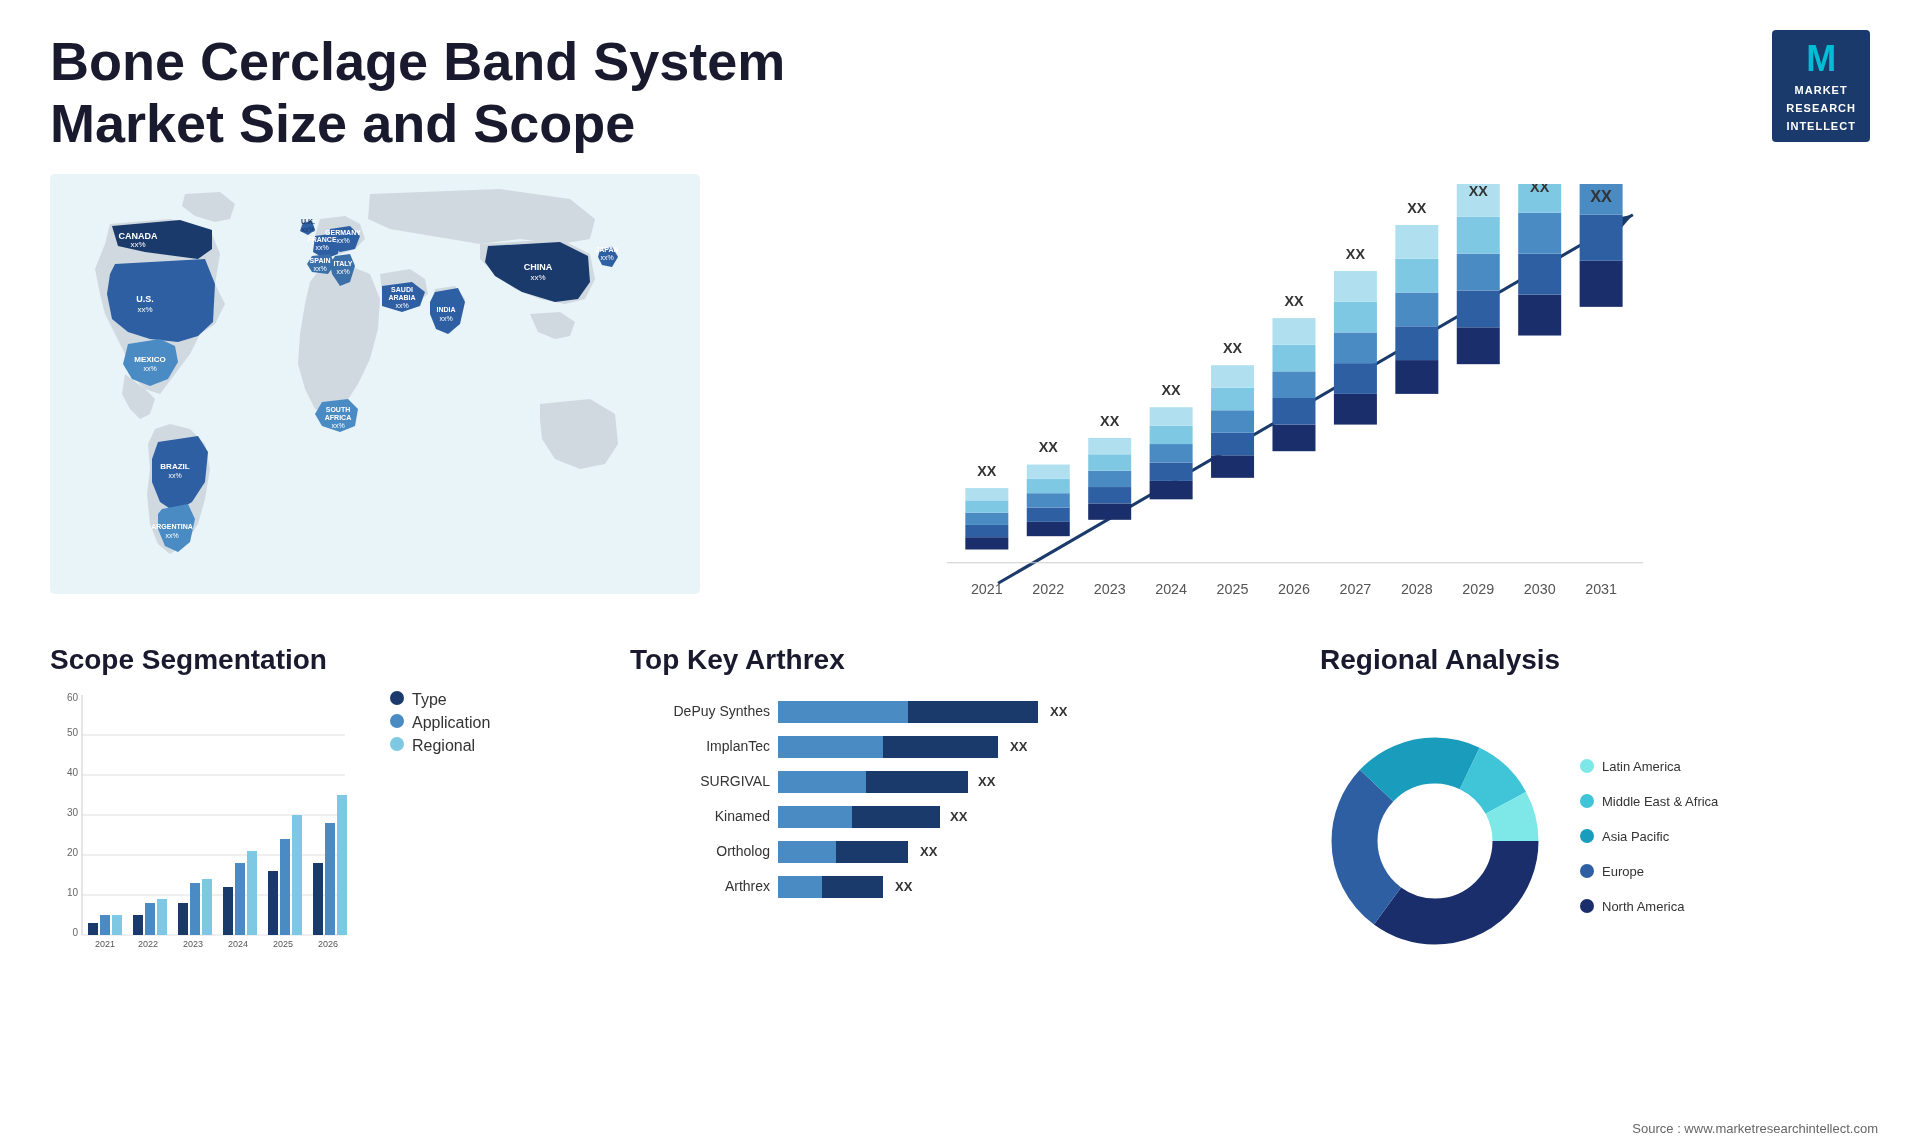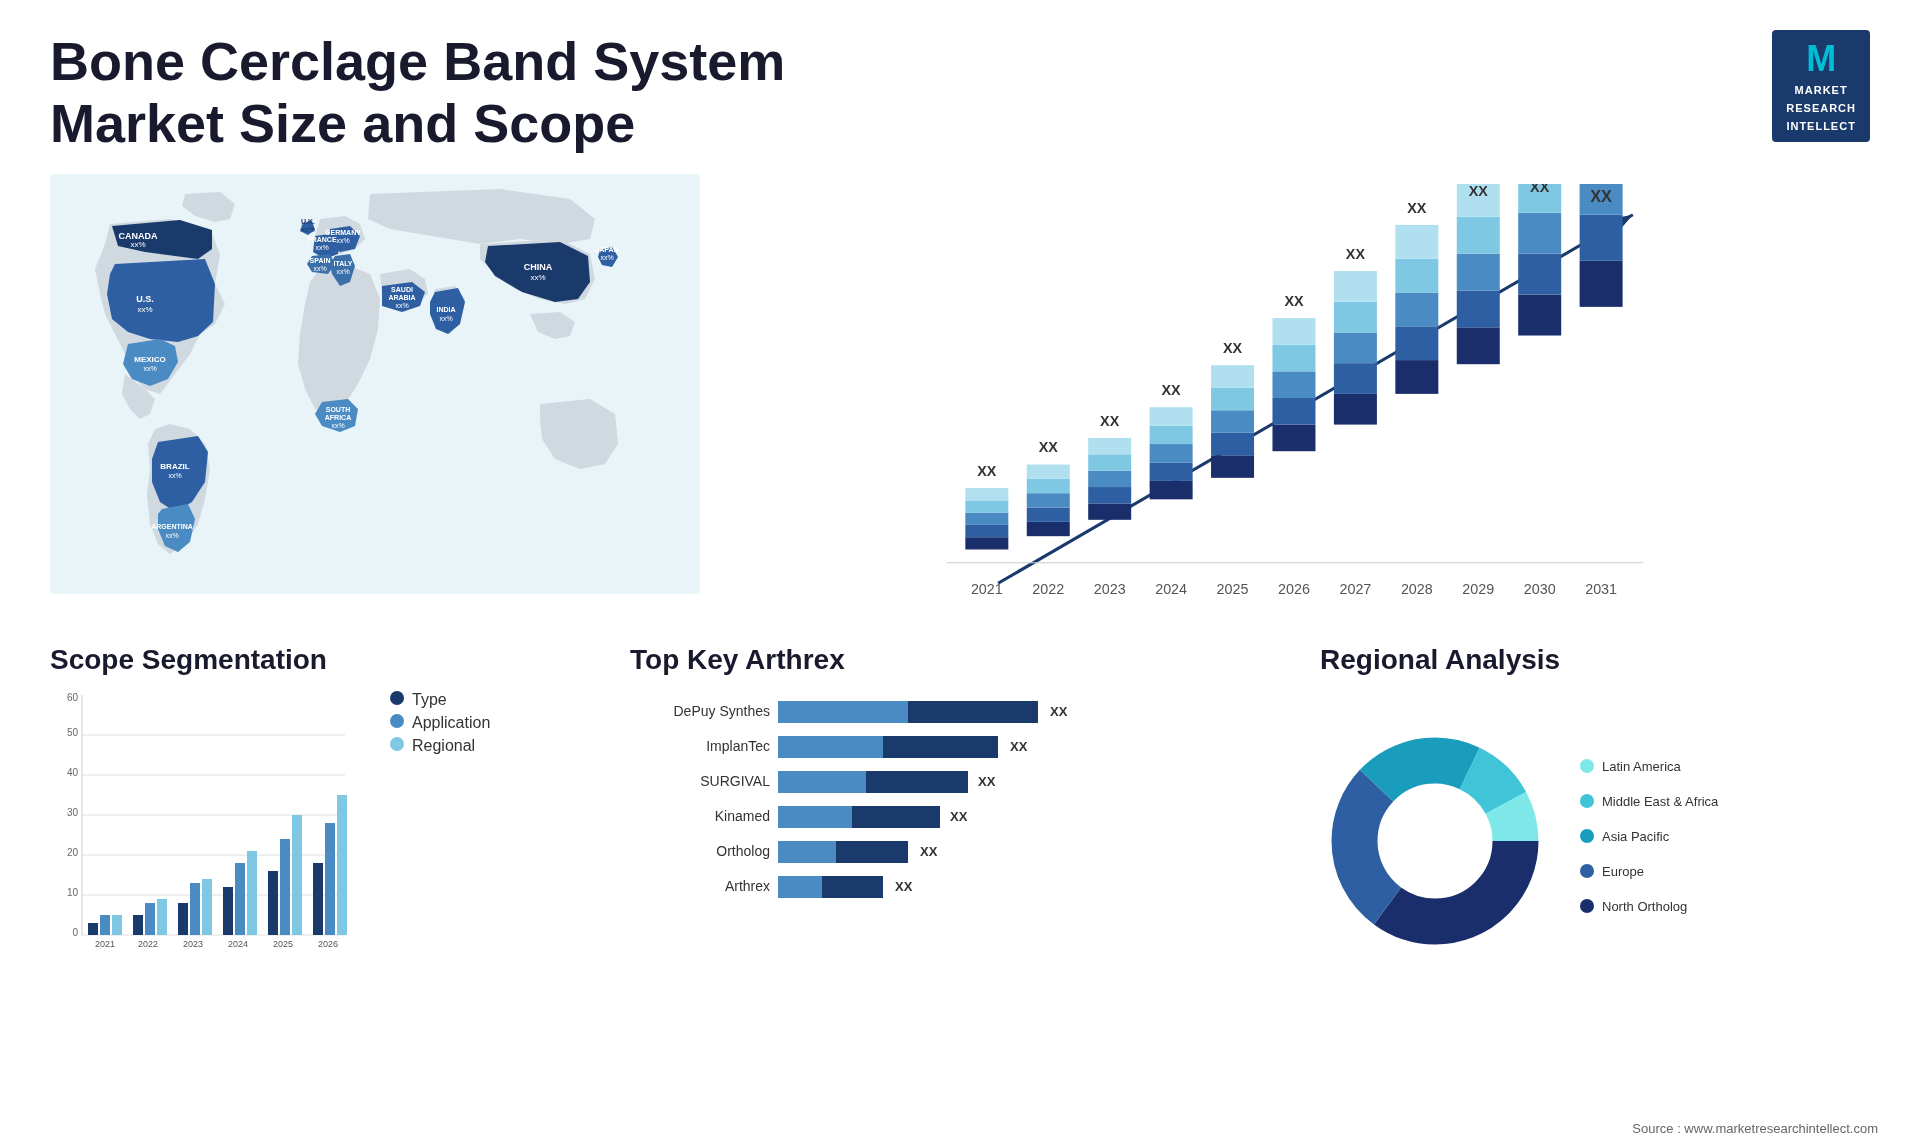--- a/index.html
+++ b/index.html
@@ -545,21 +545,21 @@
             <div class="legend-item">
               <span class="legend-dot" style="background:#1a9dbd;"></span>
               <span>Asia Pacific</span>
             </div>
             <div class="legend-item">
               <span class="legend-dot" style="background:#2e5fa3;"></span>
               <span>Europe</span>
             </div>
             <div class="legend-item">
               <span class="legend-dot" style="background:#1a2e6b;"></span>
-              <span>North Ortholog</span>
+              <span>North America</span>
             </div>
           </div>
         </div>
       </div>
 
     </div>
   </div>
 
   <div class="source-text">Source : www.marketresearchintellect.com</div>
 </div>

